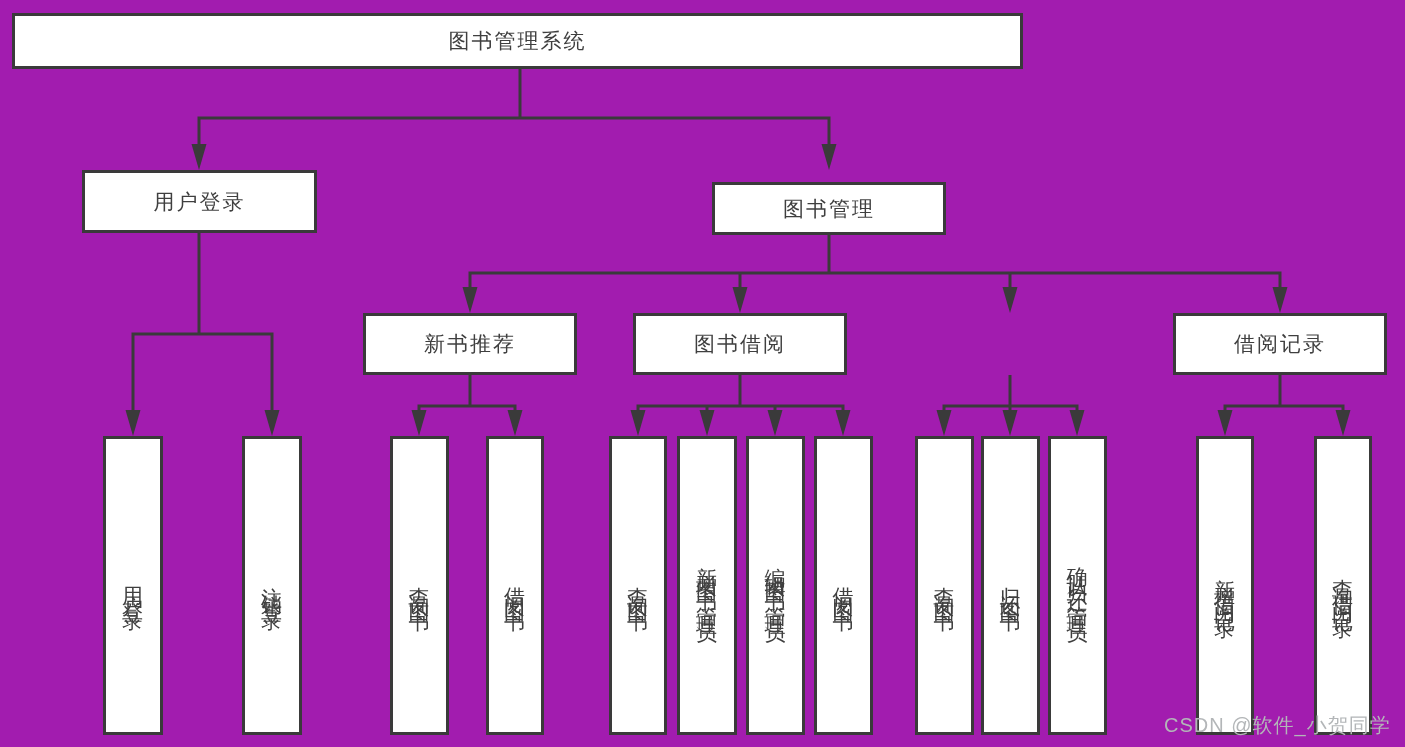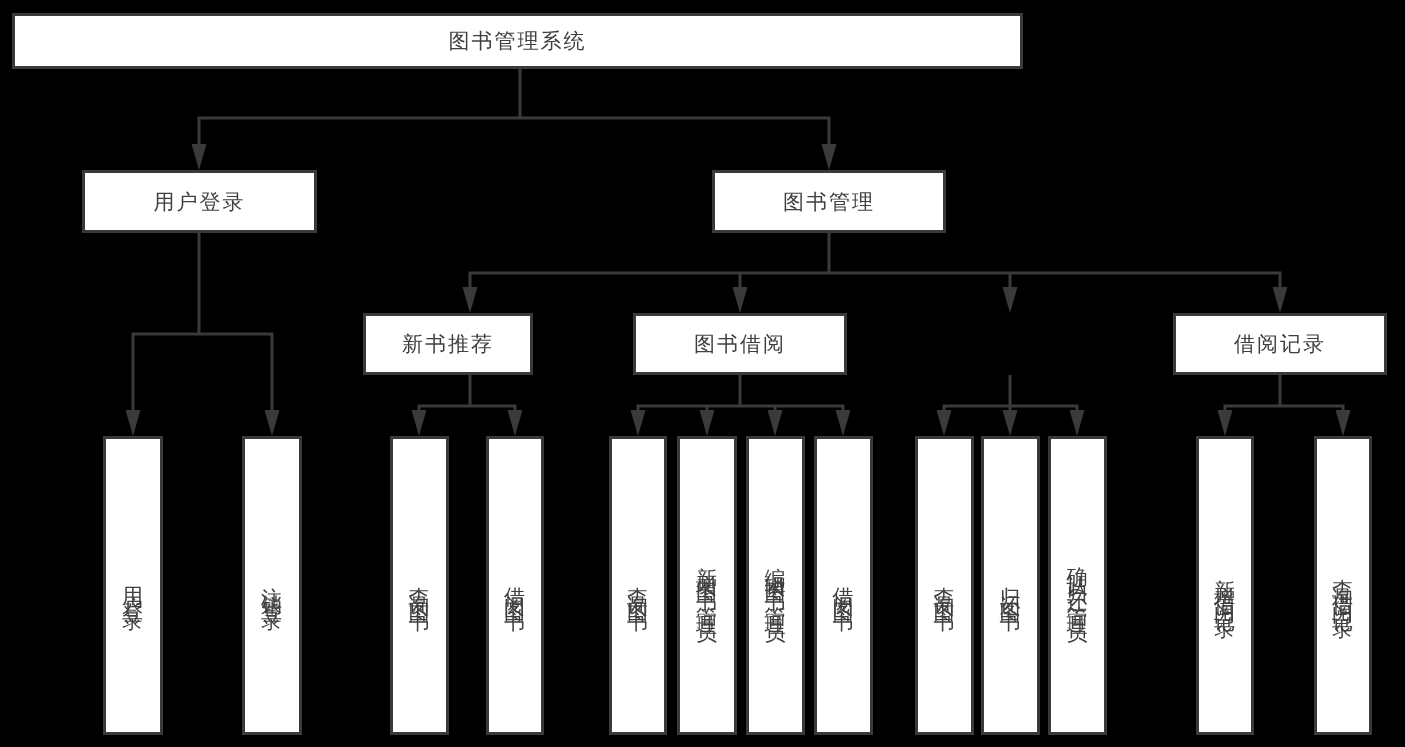--- a/index.html
+++ b/index.html
@@ -1,20 +1,20 @@
 <!DOCTYPE html>
 <html><head>
 <meta charset="utf-8">
 <style>
   html, body { margin: 0; padding: 0; background: #ffffff; }
   .stage {
     position: relative;
     width: 1405px;
     height: 747px;
-    background: #000000;
+    background: #a21caf;
     font-family: "Liberation Sans", "DejaVu Sans", sans-serif;
     overflow: hidden;
     text-decoration: underline;
   }
   .connectors {
     position: absolute;
     left: 0; top: 0;
     width: 1405px; height: 747px;
     z-index: 0;
   }
@@ -110,23 +110,23 @@
       <path d="M1280 375 V406"></path>
       <path d="M1225 411 L1225 406 L1343 406 L1343 411"></path>
       <polygon fill="#3a3a3a" stroke="none" points="1217.5,410 1232.5,410 1225,436"></polygon>
       <polygon fill="#3a3a3a" stroke="none" points="1335.5,410 1350.5,410 1343,436"></polygon>
     </g>
   </svg>
 
   <div class="node" style="left:12px; top:13px; width:1011px; height:56px;">图书管理系统</div>
 
   <div class="node" style="left:82px; top:170px; width:235px; height:63px;">用户登录</div>
-  <div class="node" style="left:712px; top:170px; width:234px; height:63px;">图书管理</div>
+  <div class="node" style="left:712px; top:182px; width:234px; height:53px;">图书管理</div>
 
-  <div class="node" style="left:363px; top:313px; width:170px; height:62px;">新书推荐</div>
+  <div class="node" style="left:363px; top:313px; width:214px; height:62px;">新书推荐</div>
   <div class="node" style="left:633px; top:313px; width:214px; height:62px;text-align:right;">图书借阅</div>
   <div class="node" style="left:1173px; top:313px; width:214px; height:62px;">借阅记录</div>
 
   <div class="node vert" style="left:103px; top:436px; width:60px; height:299px;">用户登录</div>
   <div class="node vert" style="left:242px; top:436px; width:60px; height:299px;">注销登录</div>
 
   <div class="node vert" style="left:390px; top:436px; width:59px; height:299px;">查询图书</div>
   <div class="node vert" style="left:486px; top:436px; width:58px; height:299px;">借阅图书</div>
 
   <div class="node vert" style="left:609px; top:436px; width:58px; height:299px;">查询图书</div>
@@ -134,14 +134,15 @@
   <div class="node vert" style="left:746px; top:436px; width:59px; height:299px;">编辑图书（管理员）</div>
   <div class="node vert" style="left:814px; top:436px; width:59px; height:299px;">借阅图书</div>
 
   <div class="node vert" style="left:915px; top:436px; width:59px; height:299px;">查询图书</div>
   <div class="node vert" style="left:981px; top:436px; width:59px; height:299px;">归还图书</div>
   <div class="node vert" style="left:1048px; top:436px; width:59px; height:299px;">确认归还（管理员）</div>
 
   <div class="node vert" style="left:1196px; top:436px; width:58px; height:299px;">新增借阅记录</div>
   <div class="node vert" style="left:1314px; top:436px; width:58px; height:299px;">查询借阅记录</div>
 
+  <div class="watermark">CSDN @软件_小贺同学</div>
 
 </div>
 
 </body></html>

